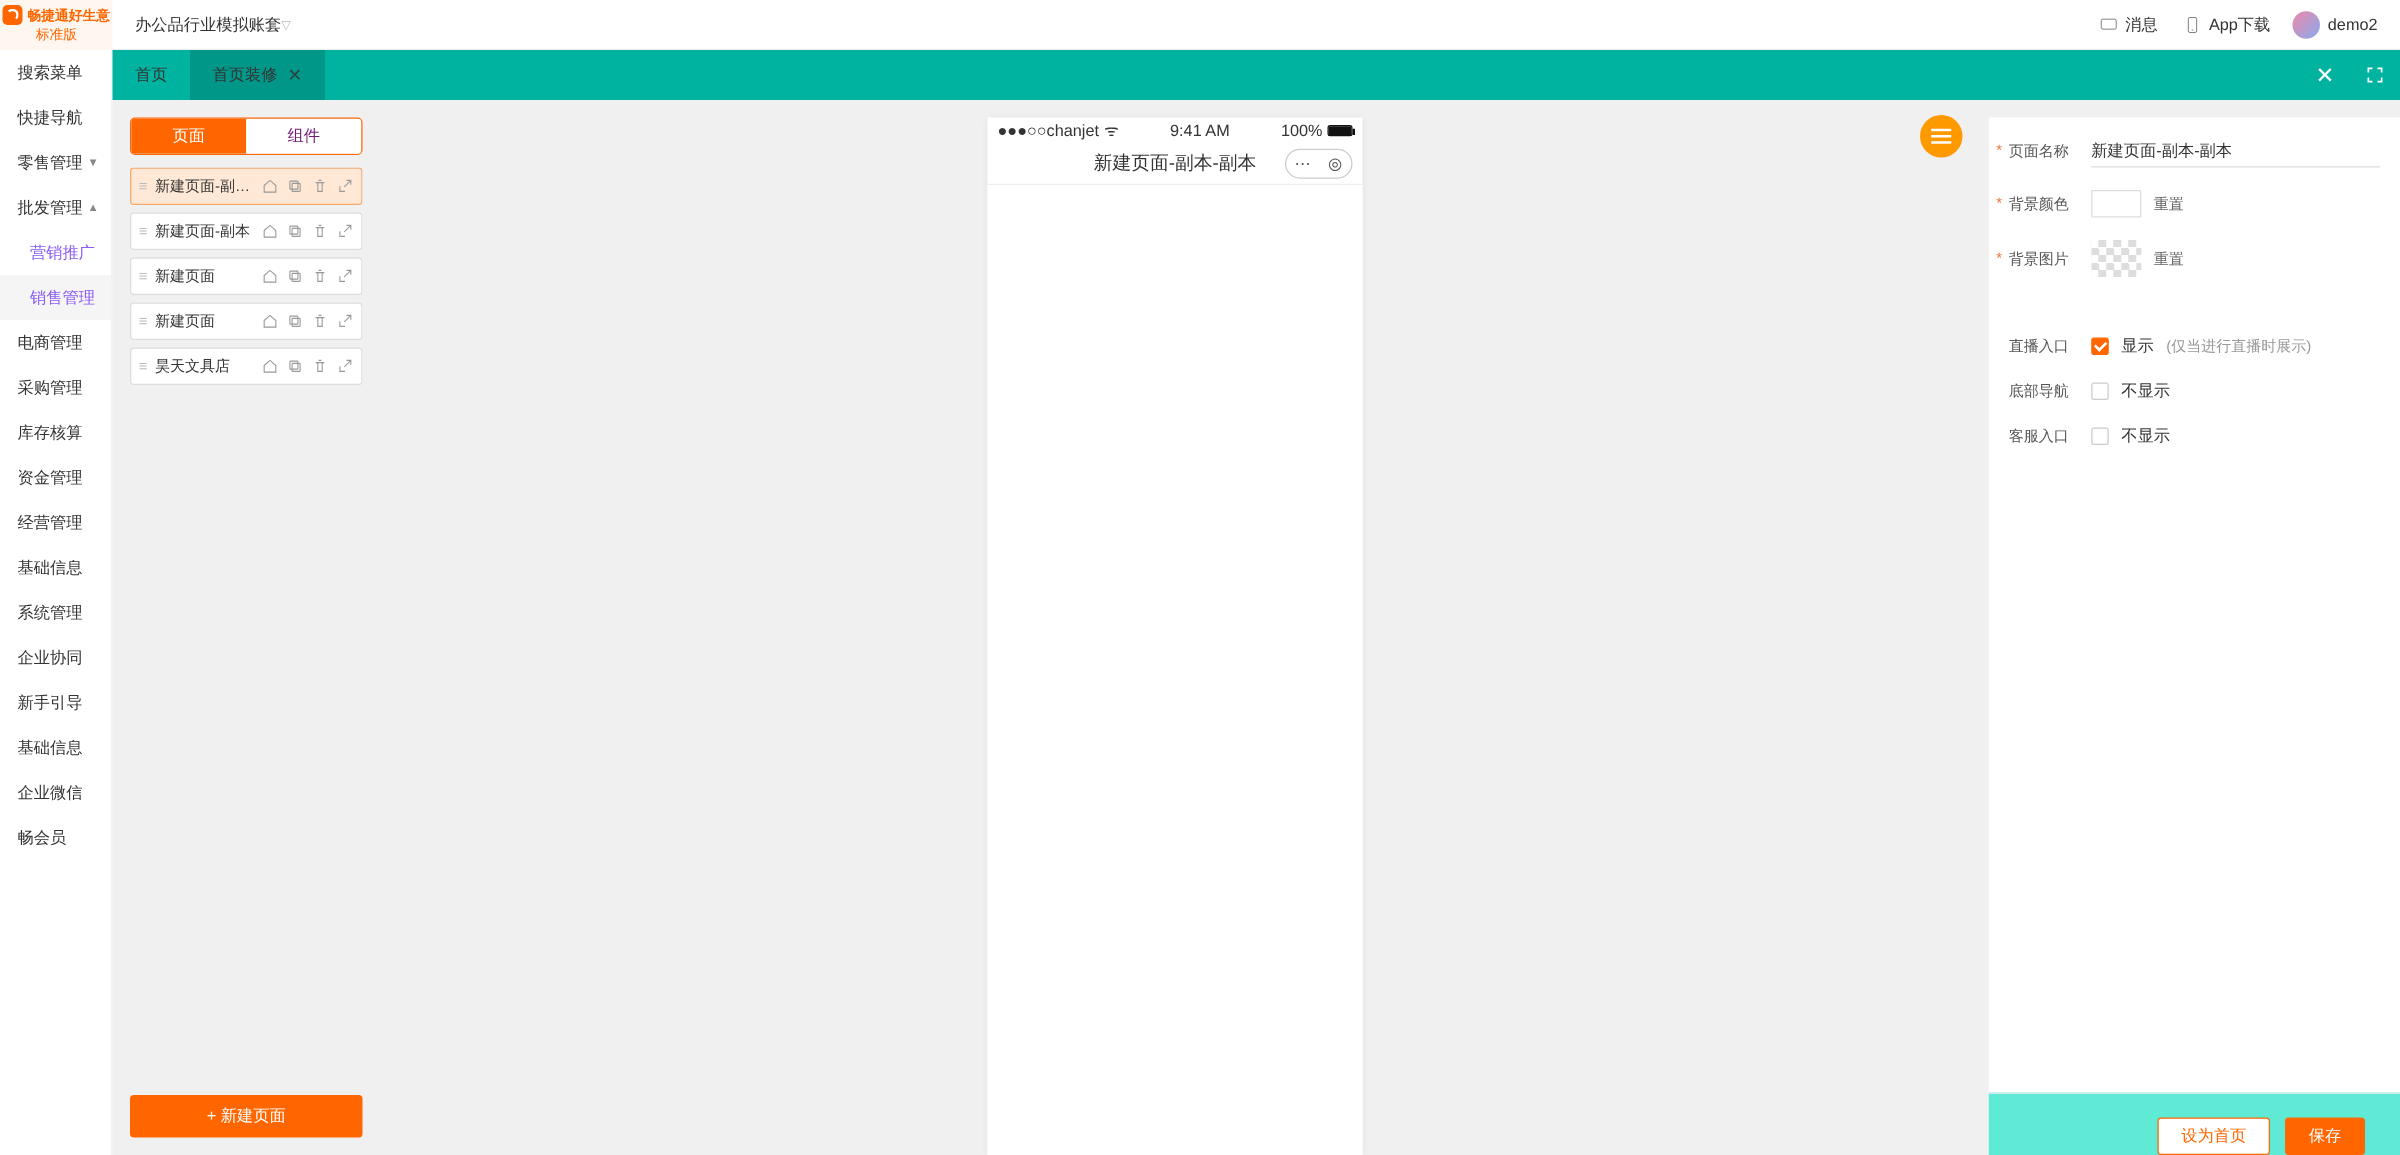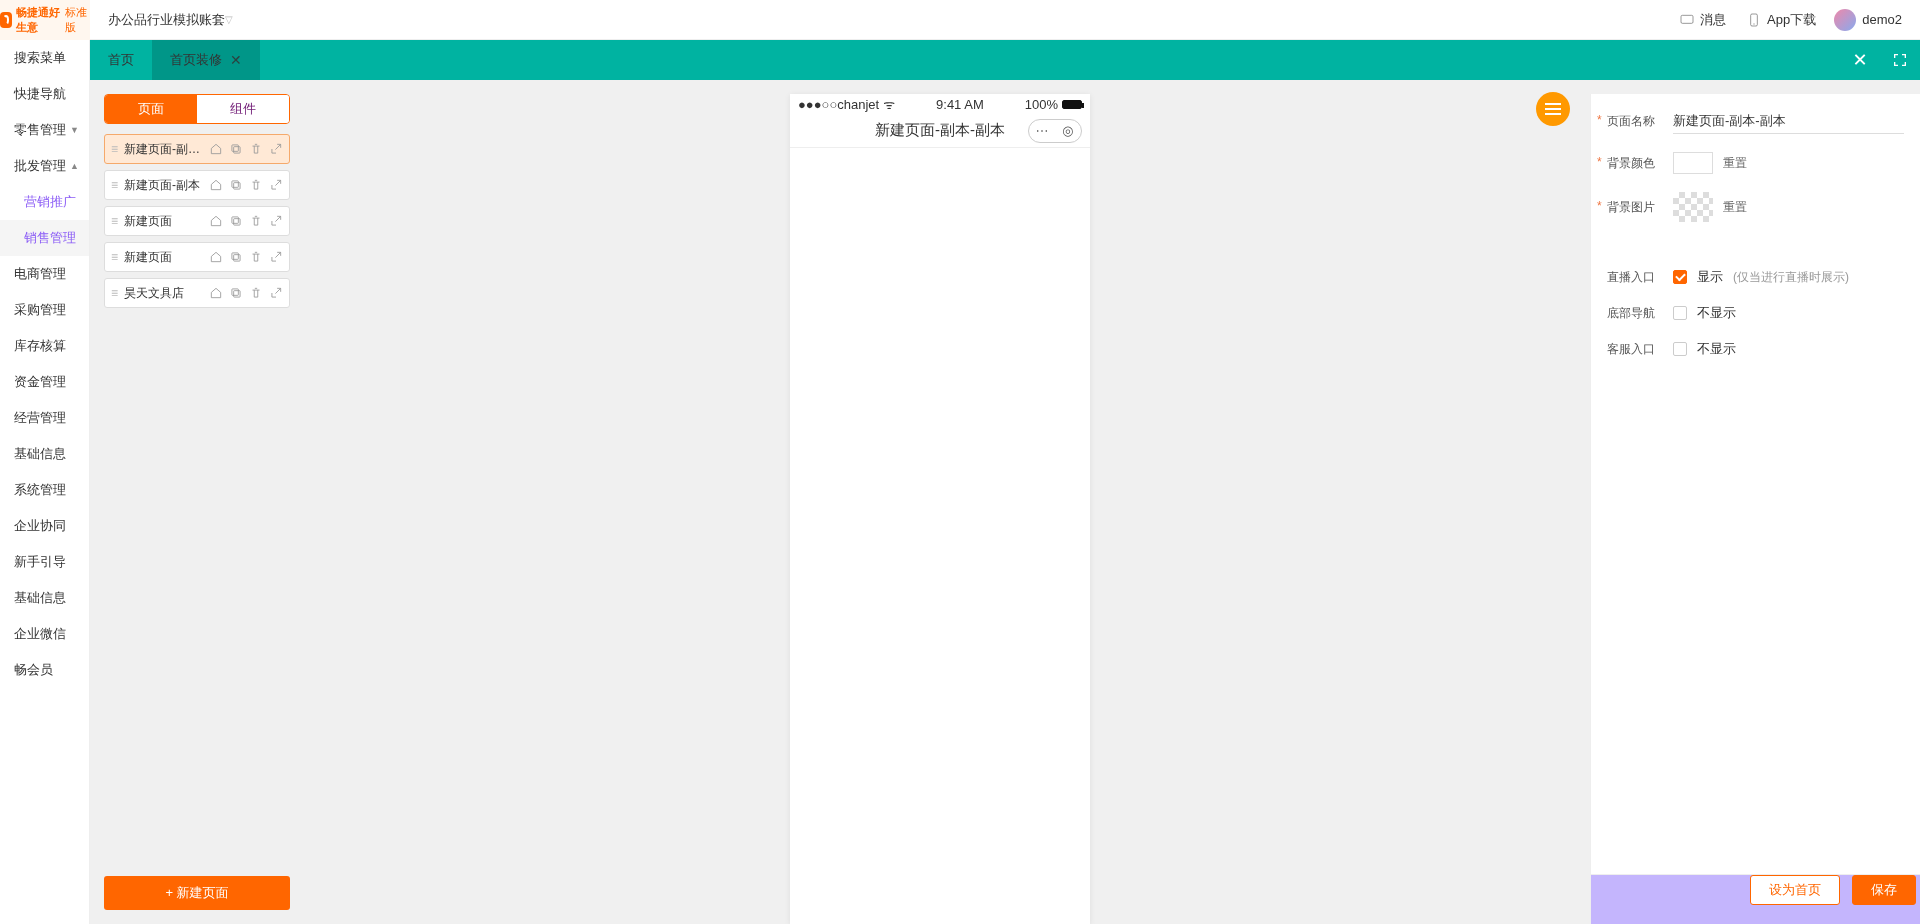--- a/index.html
+++ b/index.html
@@ -1,21 +1,21 @@
 <!DOCTYPE html>
 <html><head>
 <meta charset="utf-8">
 <style>
 *{box-sizing:border-box;margin:0;padding:0;font-family:"Microsoft YaHei","PingFang SC",Arial,sans-serif;font-size:13px;color:#333}
 html,body{height:100%;width:100%;overflow:hidden}
 body{display:flex;flex-direction:column;background:#fff}
 
 
 .topbar{height:40px;display:flex;align-items:center;border-bottom:1px solid #eee;background:#fff}
-.logo{display:flex;flex-direction:row;align-items:center;justify-content:center;width:90px;height:40px;background:#fff7ef}
+.logo{display:flex;flex-direction:column;align-items:center;justify-content:center;width:90px;height:40px;background:#fff7ef}
 .logo-row{display:flex;align-items:center;gap:4px}
 .logo-mark{width:16px;height:16px;background:#f60;border-radius:4px;position:relative}
 .logo-mark::after{content:"";position:absolute;inset:3px;border:2px solid #fff;border-radius:50%;border-left-color:transparent;border-bottom-color:transparent}
 .logo-text{color:#f60;font-size:11px;font-weight:bold}
 .logo-sub{color:#f60;font-size:11px}
 .account-name{margin-left:18px;color:#666;font-size:13px;flex:0 0 auto;display:flex;align-items:center;}
 .account-caret{color:#bbb;font-size:10px}
 .topbar-spacer{flex:1}
 .topbar-btn{display:flex;align-items:center;gap:5px;color:#666;padding:0 10px;cursor:pointer}
 .topbar-btn svg{width:16px;height:16px;stroke:#666}
@@ -90,21 +90,21 @@
 .fr.req .lab::before{content:"*";position:absolute;left:-10px;color:#e74;}
 .fr input.text{flex:1;border:none;border-bottom:1px solid #ddd;height:26px;outline:none;font-size:13px}
 .swatch{width:40px;height:22px;background:#fff;border:1px solid #ddd}
 .checker{width:40px;height:30px;background:repeating-conic-gradient(#ddd 0 25%,#fff 0 50%) 0 0/12px 12px}
 .reset{color:#666;font-size:12px;cursor:pointer}
 .chk{width:14px;height:14px;border:1px solid #ccc;border-radius:2px;display:inline-flex;align-items:center;justify-content:center;cursor:pointer}
 .chk.on{background:#f60;border-color:#f60}
 .chk.on::after{content:"";width:7px;height:4px;border-left:2px solid #fff;border-bottom:2px solid #fff;transform:rotate(-45deg);margin-top:-2px}
 .hint{color:#999;font-size:12px}
 
-.footer{height:50px;border-top:1px solid #eee;display:flex;align-items:flex-start;justify-content:flex-end;gap:12px;padding:0 4px;background:#c4b5fd}
+.footer{height:50px;border-top:1px solid #eee;display:flex;align-items:flex-end;justify-content:flex-end;gap:12px;padding:0 28px;background:#5eead4}
 .btn{height:30px;padding:0 18px;border:1px solid #f60;border-radius:3px;display:flex;align-items:center;cursor:pointer}
 .btn.ghost{color:#f60;background:#fff}
 .btn.primary{color:#fff;background:#f60}
 svg{flex-shrink:0}
 </style>
 </head>
 <body>
 
 <div class="topbar">
   <div class="logo">

